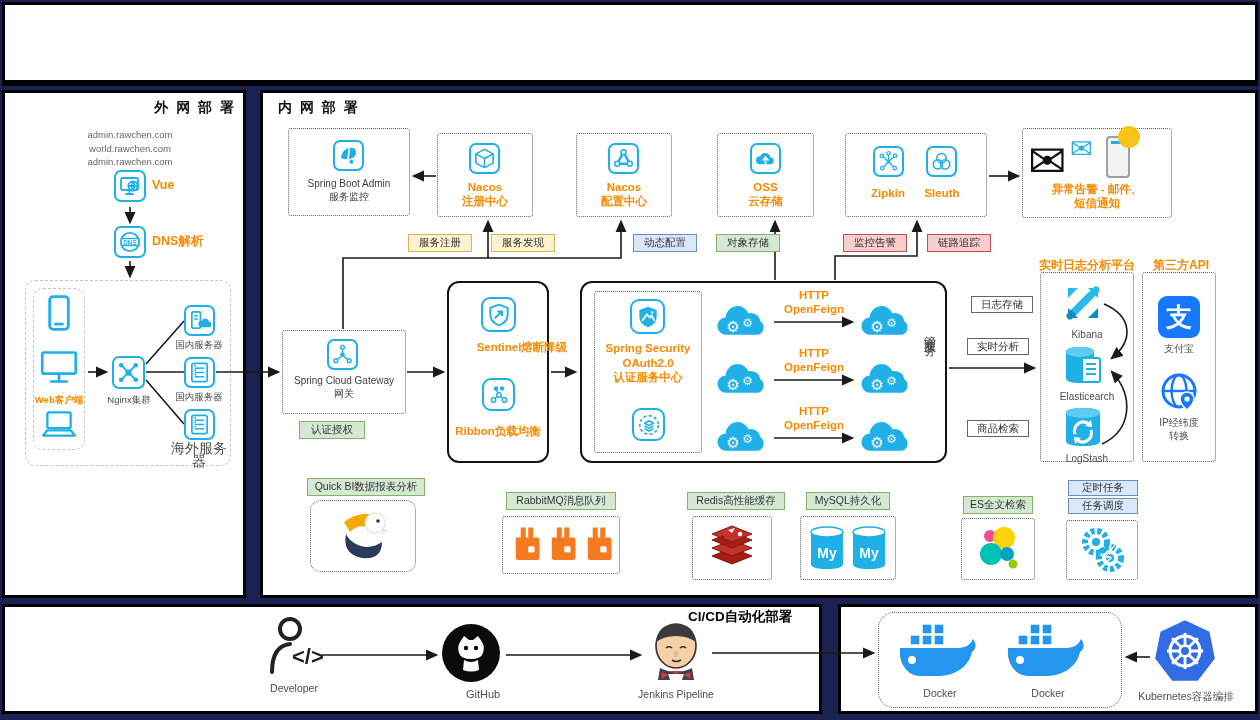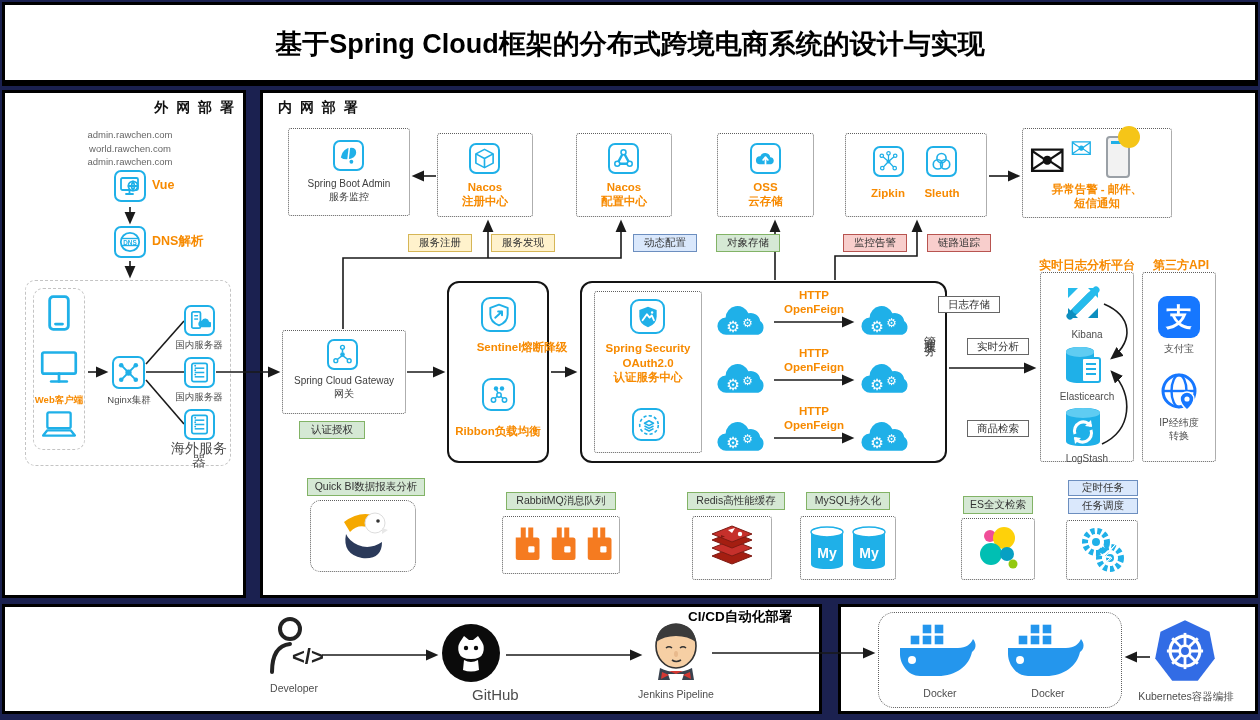--- a/index.html
+++ b/index.html
@@ -35,21 +35,20 @@
 <body>
 
 <div class="stage">
 
   <div class="panel" style="left:2px;top:2px;width:1256px;height:84px;border-bottom-width:6px;"></div>
   <div class="panel" style="left:2px;top:90px;width:244px;height:508px;"></div>
   <div class="panel" style="left:260px;top:90px;width:998px;height:508px;"></div>
   <div class="panel" style="left:2px;top:604px;width:820px;height:110px;"></div>
   <div class="panel" style="left:838px;top:604px;width:420px;height:110px;"></div>
 
-  <div class="abs" style="left:0;top:26px;width:1260px;text-align:center;font-size:27px;font-weight:bold;color:#000;z-index:8;">基于Spring Cloud框架的分布式跨境电商系统的设计与实现</div>
 
   <svg id="wires" width="1260" height="720">
     <defs>
       <marker id="ah" markerWidth="9" markerHeight="8" refX="6.5" refY="3.5" orient="auto">
         <path d="M0,0 L8,3.5 L0,7 z" fill="#1a1a1a"></path>
       </marker>
     </defs>
     <g stroke="#1a1a1a" stroke-width="1.6" fill="none">
       <path d="M130,207 L130,222" marker-end="url(#ah)"></path>
       <path d="M130,261 L130,276" marker-end="url(#ah)"></path>
@@ -405,21 +404,21 @@
   <div class="ol" style="left:779px;top:347px;width:70px;line-height:13.5px;">
     <div>HTTP</div>
     <div>OpenFeign</div>
   </div>
   <div class="ol" style="left:779px;top:405px;width:70px;line-height:13.5px;">
     <div>HTTP</div>
     <div>OpenFeign</div>
   </div>
   <div class="abs vtext" style="left:921px;top:326px;height:100px;font-size:12px;color:#404040;z-index:8;">管理服务</div>
 
-  <div class="tag plain" style="left:938px;top:296px;width:62px;height:17px;">日志存储</div>
+  <div class="tag plain" style="left:971px;top:296px;width:62px;height:17px;">日志存储</div>
   <div class="tag plain" style="left:967px;top:338px;width:62px;height:17px;">实时分析</div>
   <div class="tag plain" style="left:967px;top:420px;width:62px;height:17px;">商品检索</div>
 
   <div class="ol" style="left:1034px;top:258px;width:106px;font-size:12px;">实时日志分析平台</div>
   <div class="dotbox" style="left:1040px;top:272px;width:94px;height:190px;"></div>
   <svg class="icon-svg" style="left:1060px;top:280px;" width="46" height="46" viewBox="0 0 46 46">
     <g stroke-linecap="round">
       <path d="M10,36 L30,16" stroke="#0D8EBF" stroke-width="7"></path>
       <path d="M36,10 L16,30" stroke="#25BBEC" stroke-width="7"></path>
       <path d="M28,8 L38,8 L38,18 z" fill="#25BBEC"></path>
@@ -550,21 +549,21 @@
   </svg>
   <div class="cap" style="left:254px;top:682px;width:80px;font-size:10.5px;">Developer</div>
 
   <svg class="icon-svg" style="left:440px;top:622px;" width="62" height="62" viewBox="0 0 62 62">
     <circle cx="31" cy="31" r="29" fill="#0b0b0b"></circle>
     <path d="M20,20 l4,-6 5,4 h4 l5,-4 4,6 q3,5 1,11 q-2,6 -12,6 q-10,0 -12,-6 q-2,-6 1,-11 z" fill="#fff"></path>
     <path d="M24,38 q7,4 14,0 l1,10 q-8,3 -16,0 z" fill="#fff"></path>
     <circle cx="26" cy="26" r="2.2" fill="#0b0b0b"></circle>
     <circle cx="36" cy="26" r="2.2" fill="#0b0b0b"></circle>
   </svg>
-  <div class="cap" style="left:472px;top:688px;width:46px;font-size:15px;">GitHub</div>
+  <div class="cap" style="left:460px;top:688px;width:46px;font-size:11px;">GitHub</div>
 
   <svg class="icon-svg" style="left:646px;top:618px;" width="60" height="66" viewBox="0 0 60 66">
     <ellipse cx="30" cy="28" rx="20" ry="22" fill="#F6CFA4" stroke="#333" stroke-width="1.6"></ellipse>
     <path d="M10,24 Q12,6 30,6 Q48,6 50,24 Q42,18 30,18 Q18,18 10,24 z" fill="#3b3b3b"></path>
     <path d="M14,50 Q30,58 46,50 L48,62 L12,62 z" fill="#39424E"></path>
     <path d="M22,56 h16 l-2,6 h-12 z" fill="#fff"></path>
     <path d="M30,56 l-7,-3 h14 z" fill="#D33833"></path>
     <path d="M23,57 l-8,4 l1,-7 z M37,57 l8,4 l-1,-7 z" fill="#D33833"></path>
     <path d="M20,30 q3,-2.5 6,0 M34,30 q3,-2.5 6,0" stroke="#333" stroke-width="1.6" fill="none"></path>
     <path d="M26,42 q4,3 9,0" stroke="#333" stroke-width="1.6" fill="none"></path>

